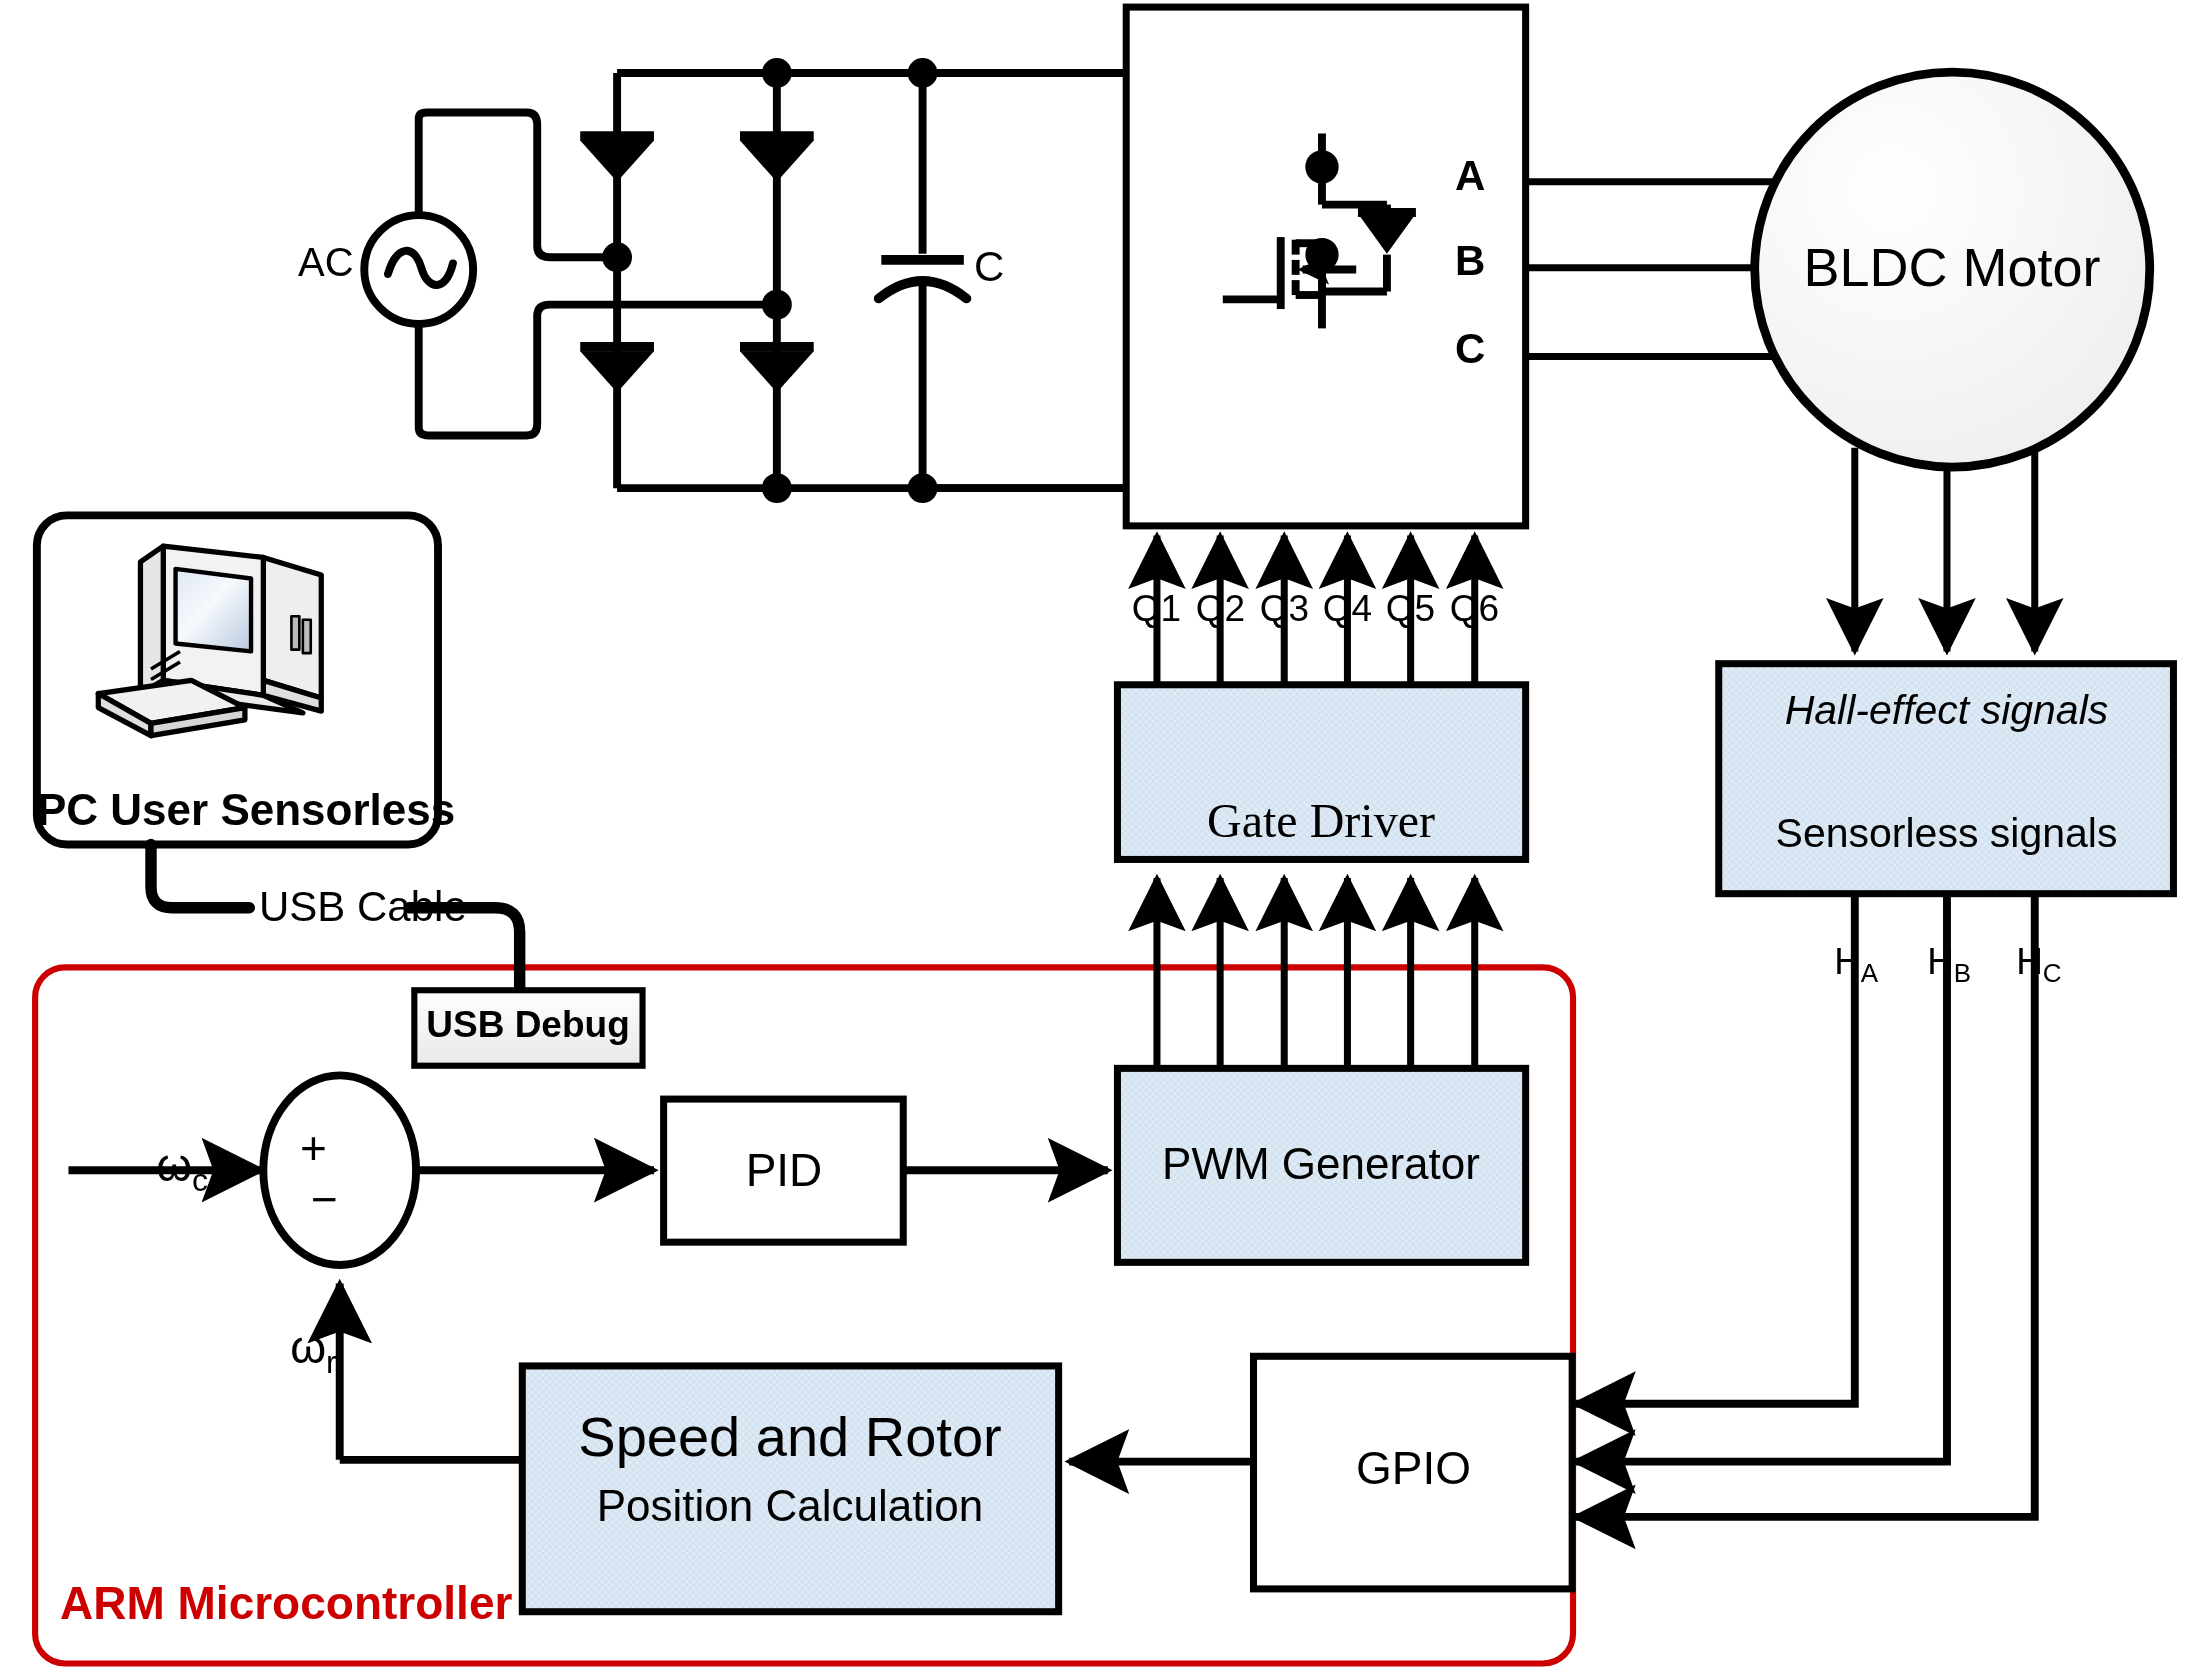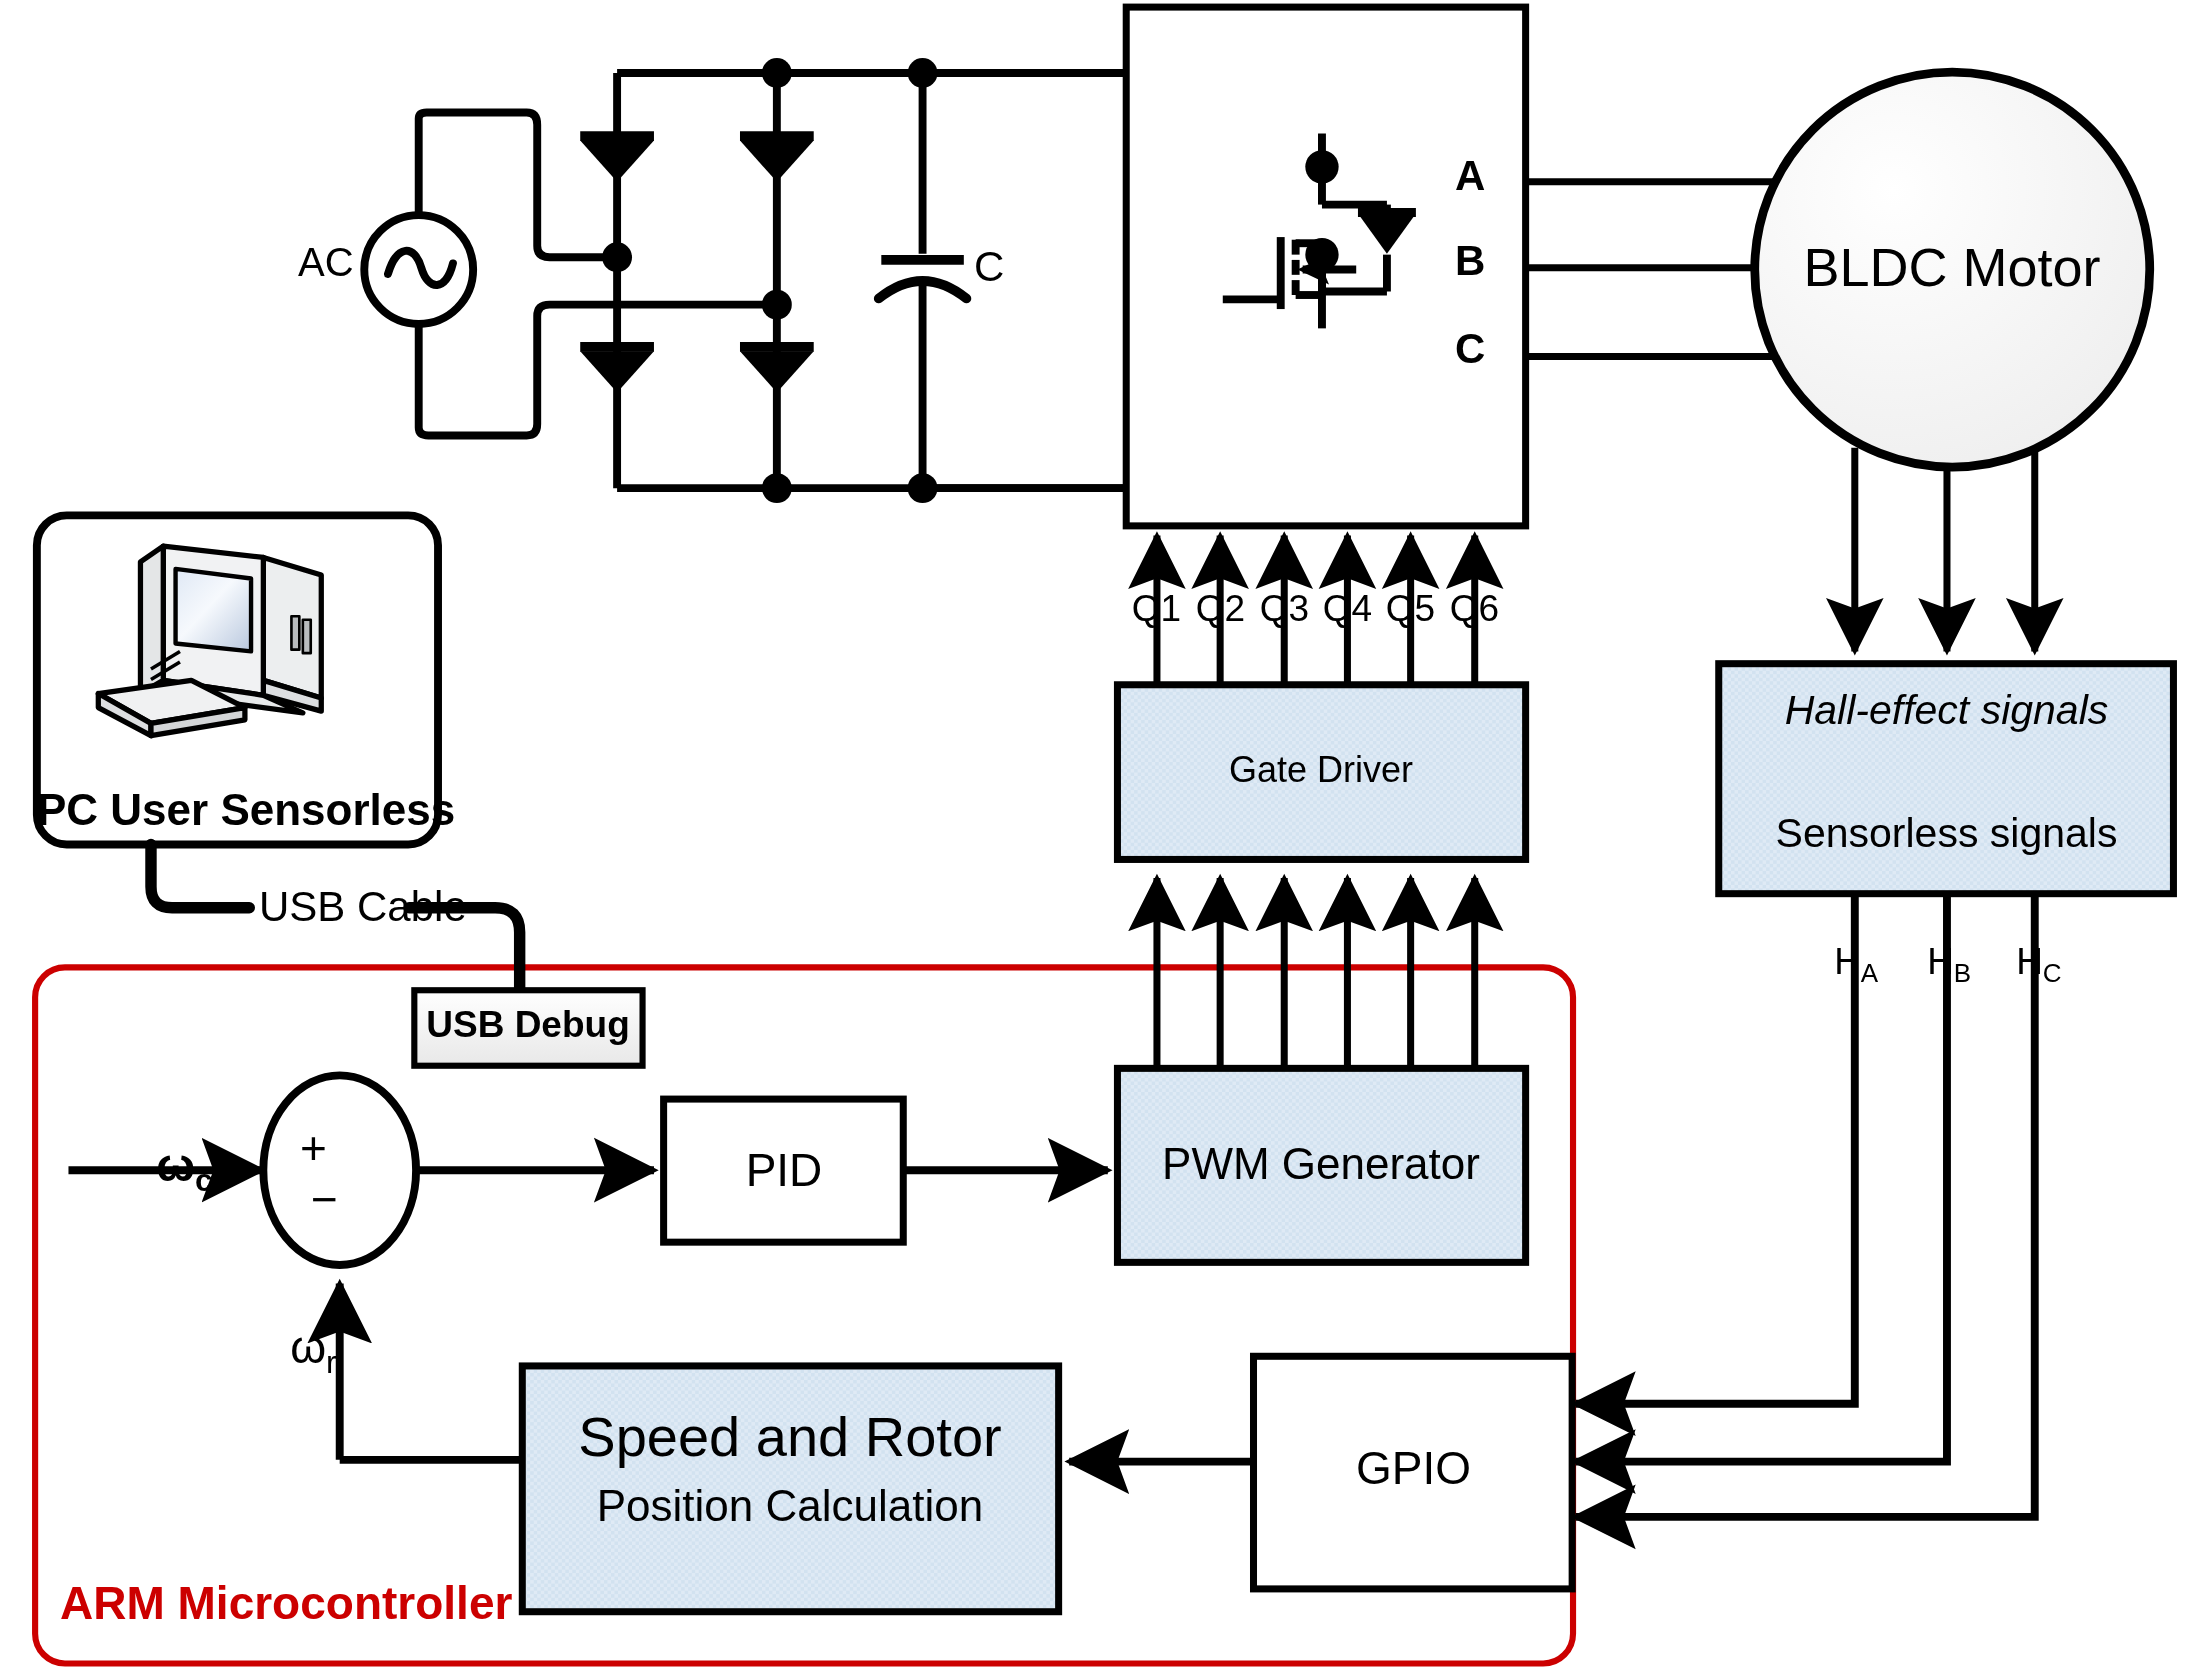--- a/index.html
+++ b/index.html
@@ -251,42 +251,42 @@
 
   <div class="lbl ctr" style="left:1759px; top:239px; width:386px; font-size:54px;">BLDC Motor</div>
 
   <div class="lbl ctr" style="left:1118px; top:590px; width:77px; font-size:37px;">Q1</div>
   <div class="lbl ctr" style="left:1182px; top:590px; width:77px; font-size:37px;">Q2</div>
   <div class="lbl ctr" style="left:1246px; top:590px; width:77px; font-size:37px;">Q3</div>
   <div class="lbl ctr" style="left:1309px; top:590px; width:77px; font-size:37px;">Q4</div>
   <div class="lbl ctr" style="left:1372px; top:590px; width:77px; font-size:37px;">Q5</div>
   <div class="lbl ctr" style="left:1436px; top:590px; width:77px; font-size:37px;">Q6</div>
 
-  <div class="lbl ctr" style="left:1117px; top:751px; width:408px; font-size:36px;">Gate Driver</div>
+  <div class="lbl ctr" style="left:1117px; top:796px; width:408px; font-size:48px;font-family:Liberation Serif, serif;">Gate Driver</div>
 
   <div class="lbl ctr" style="left:1719px; top:689px; width:455px; font-size:41px;font-style:italic;">Hall-effect signals</div>
   <div class="lbl ctr" style="left:1719px; top:812px; width:455px; font-size:41px;">Sensorless signals</div>
 
   <div class="lbl" style="left:1793px; top:904px; font-size:37px;">
     <span>H</span><span style="font-size:26px; vertical-align:-0.30em;">A</span>
   </div>
   <div class="lbl" style="left:1886px; top:904px; font-size:37px;">
     <span>H</span><span style="font-size:26px; vertical-align:-0.30em;">B</span>
   </div>
   <div class="lbl" style="left:1975px; top:904px; font-size:37px;">
     <span>H</span><span style="font-size:26px; vertical-align:-0.30em;">C</span>
   </div>
 
   <div class="lbl ctr" style="left:37px; top:787px; width:413px; font-size:44px; font-weight:bold;">PC User Sensorless</div>
 
   <div class="lbl" style="left:253px; top:885px; font-size:42px;margin-left:6px;">USB Cable</div>
 
   <div class="lbl ctr" style="left:414px; top:1006px; width:228px; font-size:37px; font-weight:bold;">USB Debug</div>
 
-  <div class="lbl" style="left:105px; top:1093px; font-size:46px;font-weight:bold;">
+  <div class="lbl" style="left:105px; top:1093px; font-size:46px;">
     <span>ω</span><span style="font-size:32px; vertical-align:-0.30em;">c</span>
   </div>
 
 
   <div class="lbl" style="left:239px; top:1275px; font-size:46px;">
     <span>ω</span><span style="font-size:32px; vertical-align:-0.30em;">r</span>
   </div>
 
   <div class="lbl ctr" style="left:287px; top:1124px; width:53px; font-size:46px;">+</div>
   <div class="lbl ctr" style="left:298px; top:1175px; width:53px; font-size:46px;">−</div>

